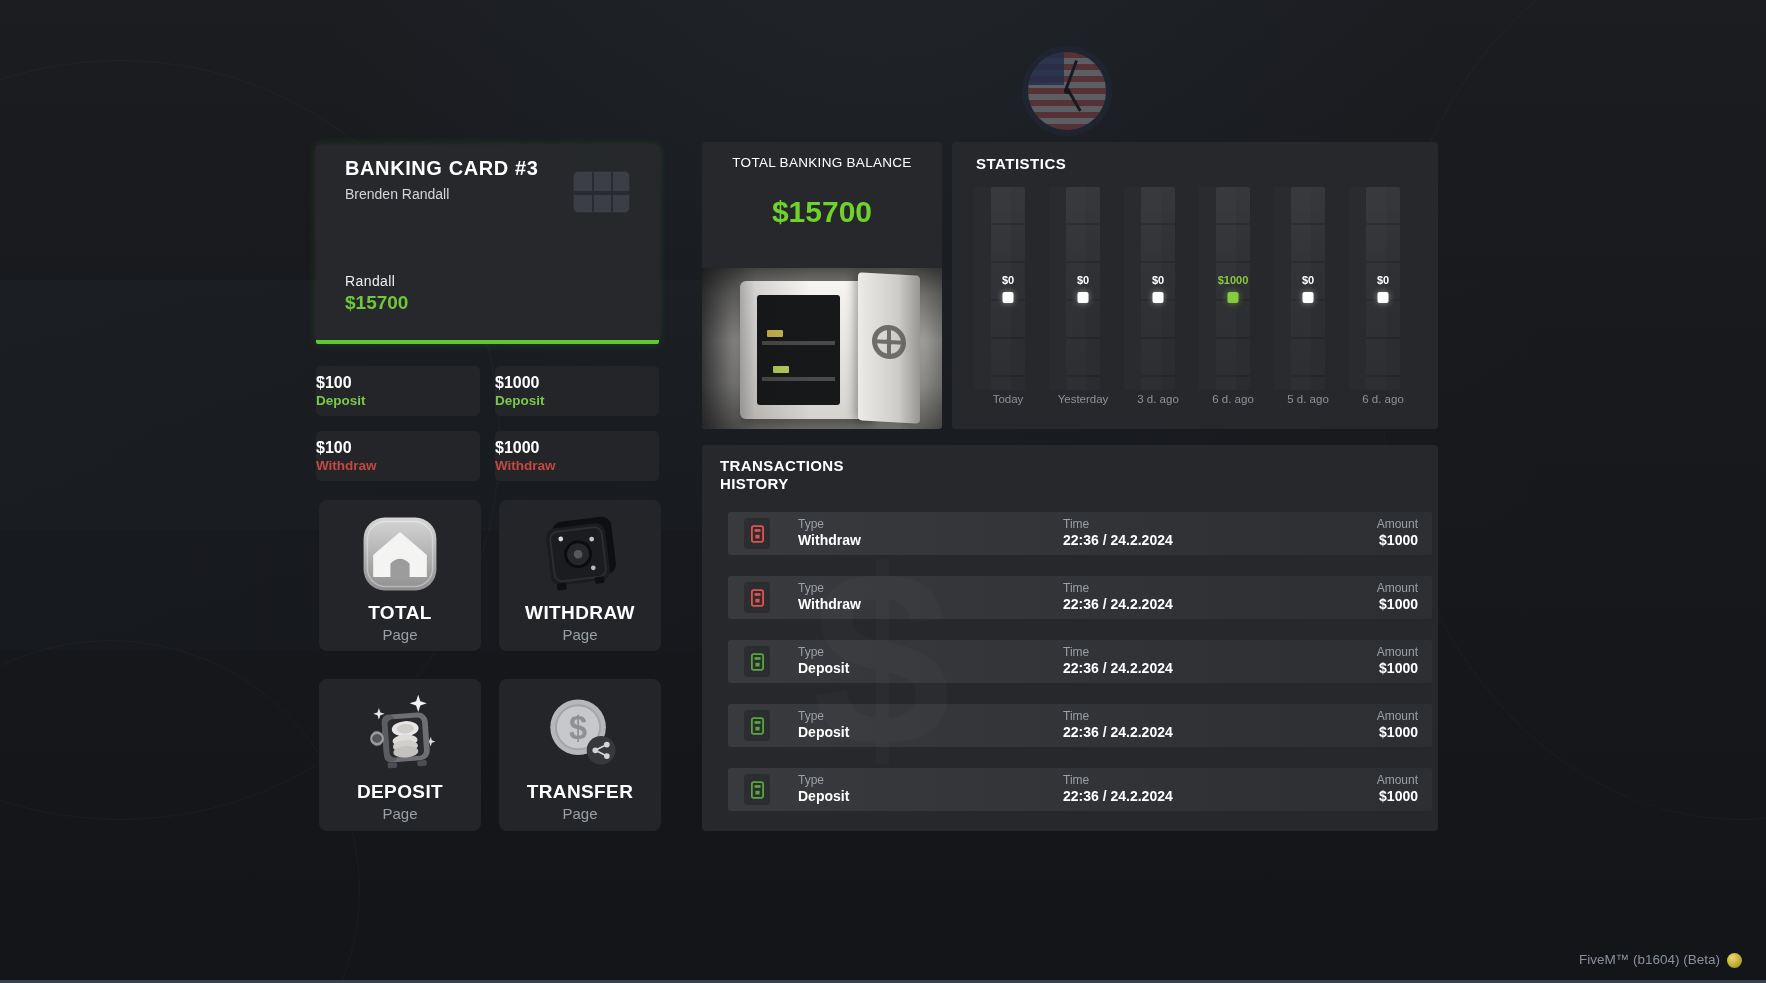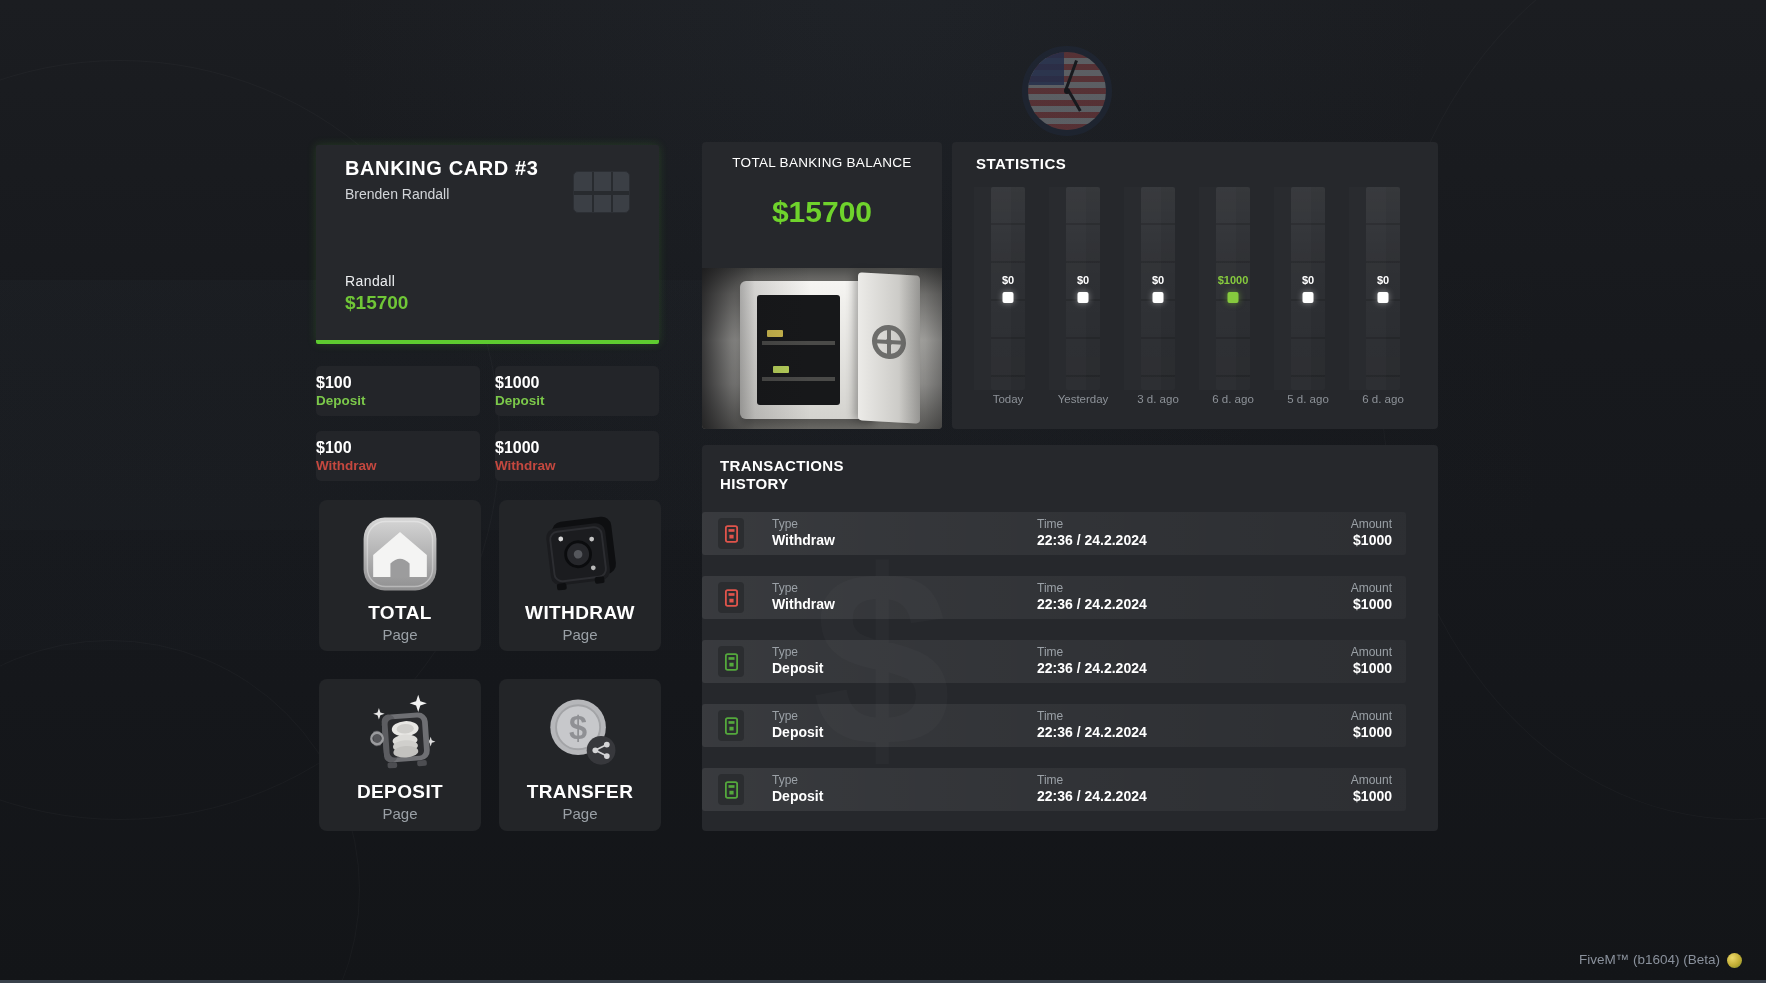--- a/index.html
+++ b/index.html
@@ -97,21 +97,21 @@
     box-shadow:0 0 6px rgba(255,255,255,0.45); }
   .stat-col.highlight .stat-value { color:#86ca3e; }
   .stat-col.highlight .stat-marker { background:#86ca3e; box-shadow:0 0 6px rgba(134,202,62,0.55); }
   .stat-cat { position:absolute; left:50%; transform:translateX(-50%); top:206px; color:#8d9298; font-size:11.5px; white-space:nowrap; }
   .sc1{left:39px;} .sc2{left:114px;} .sc3{left:189px;} .sc4{left:264px;} .sc5{left:339px;} .sc6{left:414px;}
 
   
   .tx-panel { left:702px; top:445px; width:736px; height:386px; overflow:hidden; }
   .tx-watermark { position:absolute; left:110px; top:70px; font-size:250px; font-weight:800; color:rgba(255,255,255,0.018); z-index:0; }
   .tx-title { position:absolute; left:18px; top:12px; color:#fff; font-size:15px; font-weight:700; line-height:18px; letter-spacing:0.4px; z-index:1; }
-  .tx-row { position:absolute; left:0; width:704px; height:43px; border-radius:3px; z-index:1;
+  .tx-row { position:absolute; left:26px; width:704px; height:43px; border-radius:3px; z-index:1;
     background:linear-gradient(90deg, rgba(255,255,255,0.085), rgba(255,255,255,0.05) 55%, rgba(255,255,255,0.032)); }
   .r1{top:67px;} .r2{top:131px;} .r3{top:195px;} .r4{top:259px;} .r5{top:323px;}
   .tx-icon-box { position:absolute; left:16px; top:6px; width:26px; height:31px; background:#2b2d30; border-radius:4px;
     display:flex; align-items:center; justify-content:center; }
   .tx-icon-box.red { color:#e0544b; } .tx-icon-box.green { color:#54a83c; }
   .tx-cell { position:absolute; top:5px; display:flex; flex-direction:column; gap:1px; }
   .tx-cell .lbl { color:#9aa0a6; font-size:12px; }
   .tx-cell .val { color:#fff; font-size:14px; font-weight:700; }
   .cell-type { left:70px; } .cell-time { left:335px; } .cell-amount { right:14px; text-align:right; align-items:flex-end; }
 

